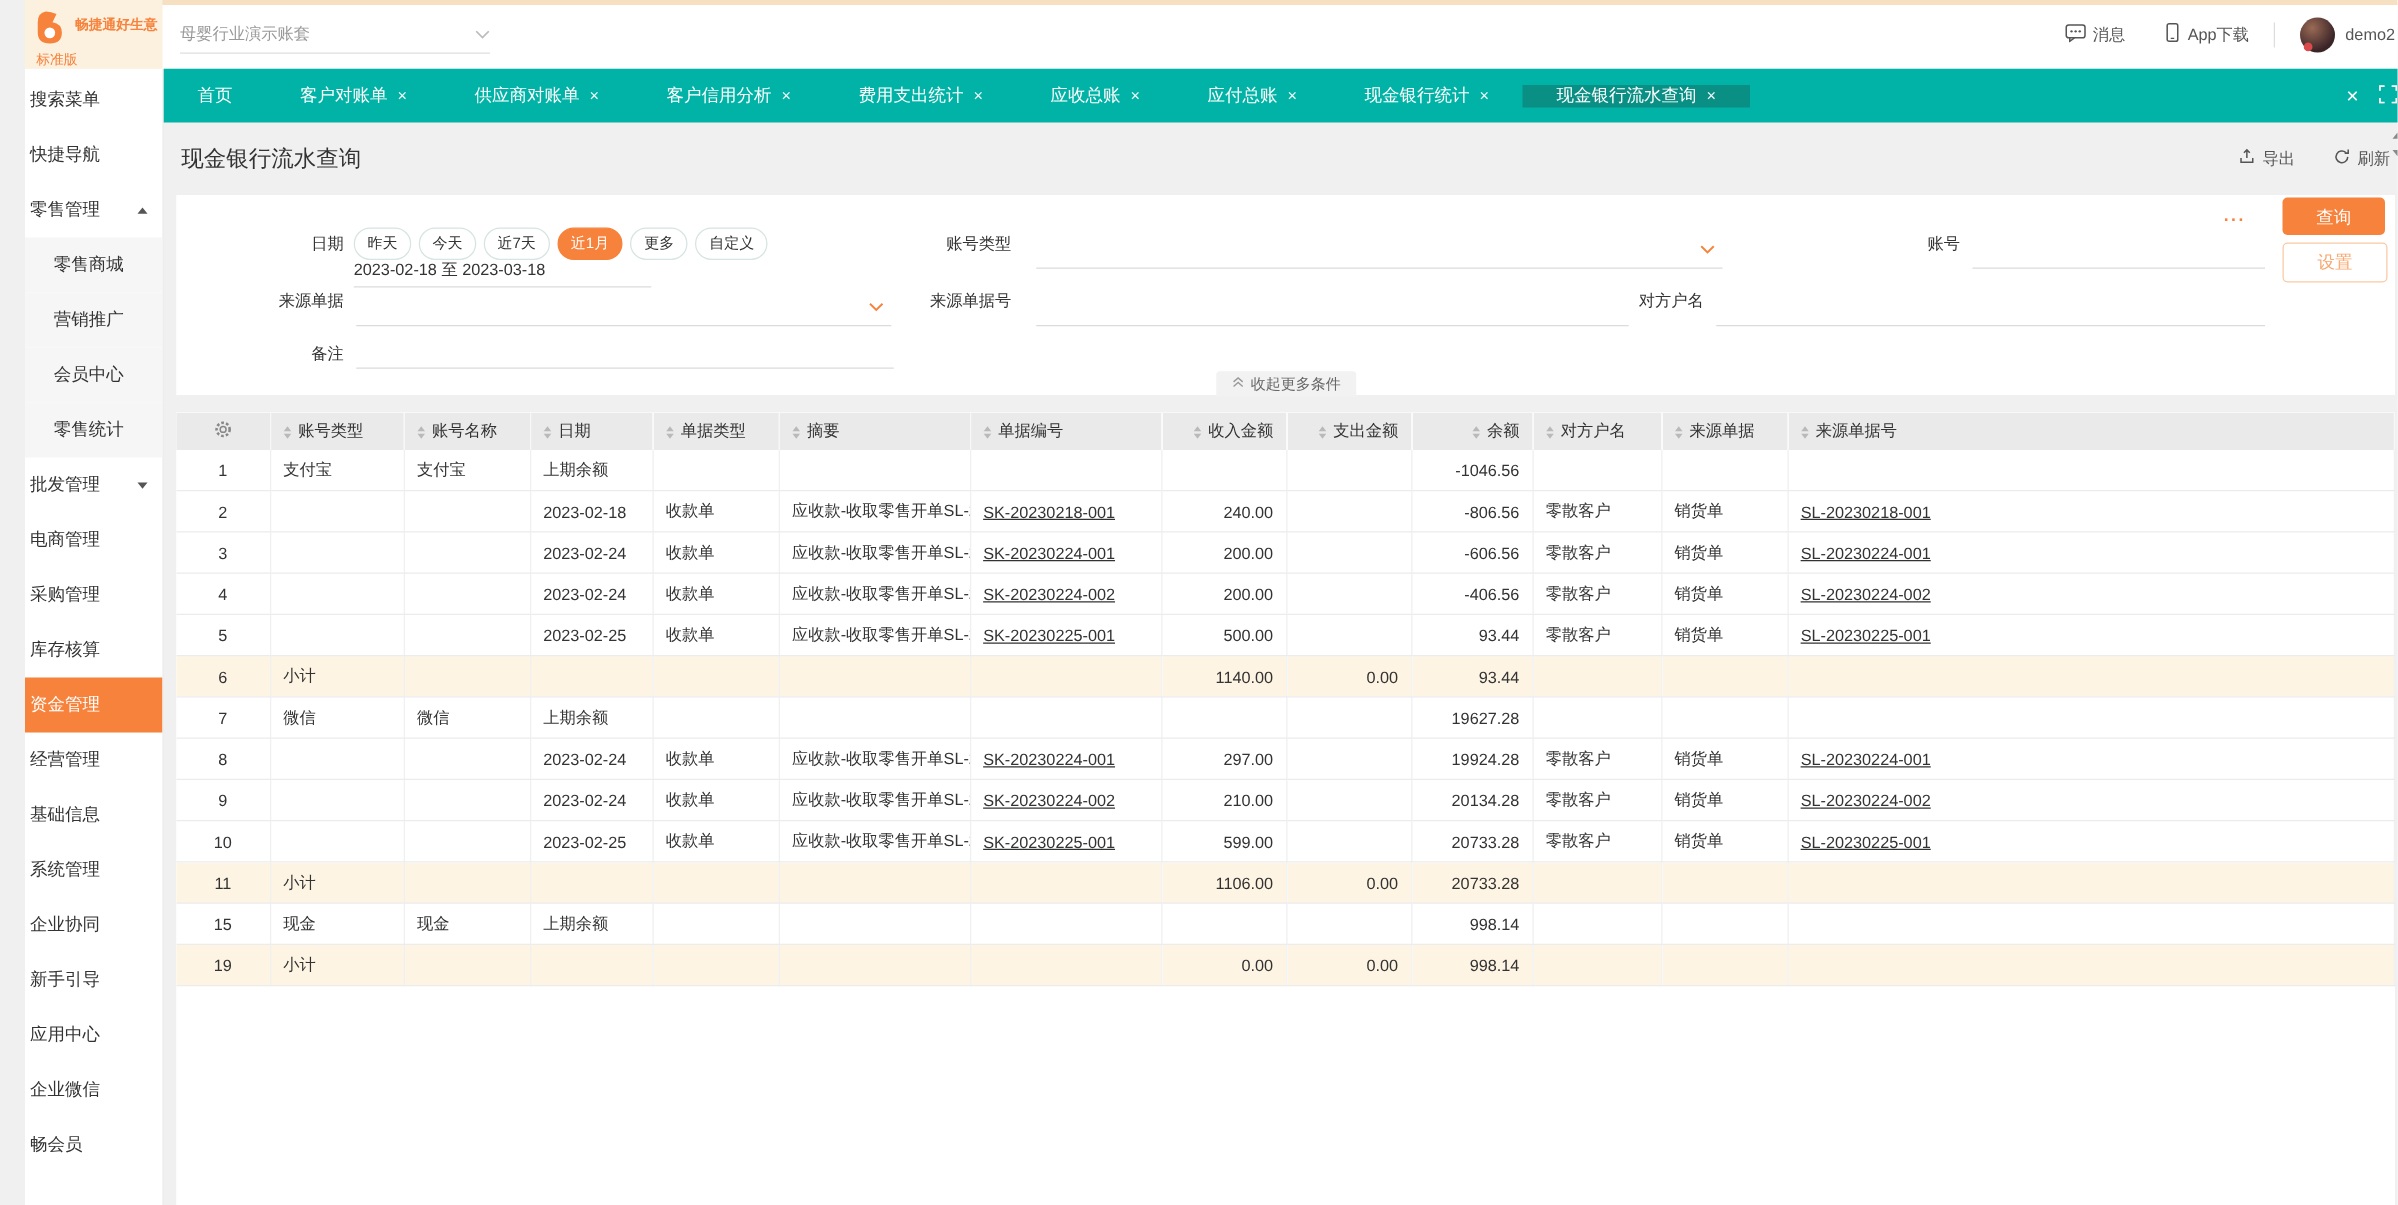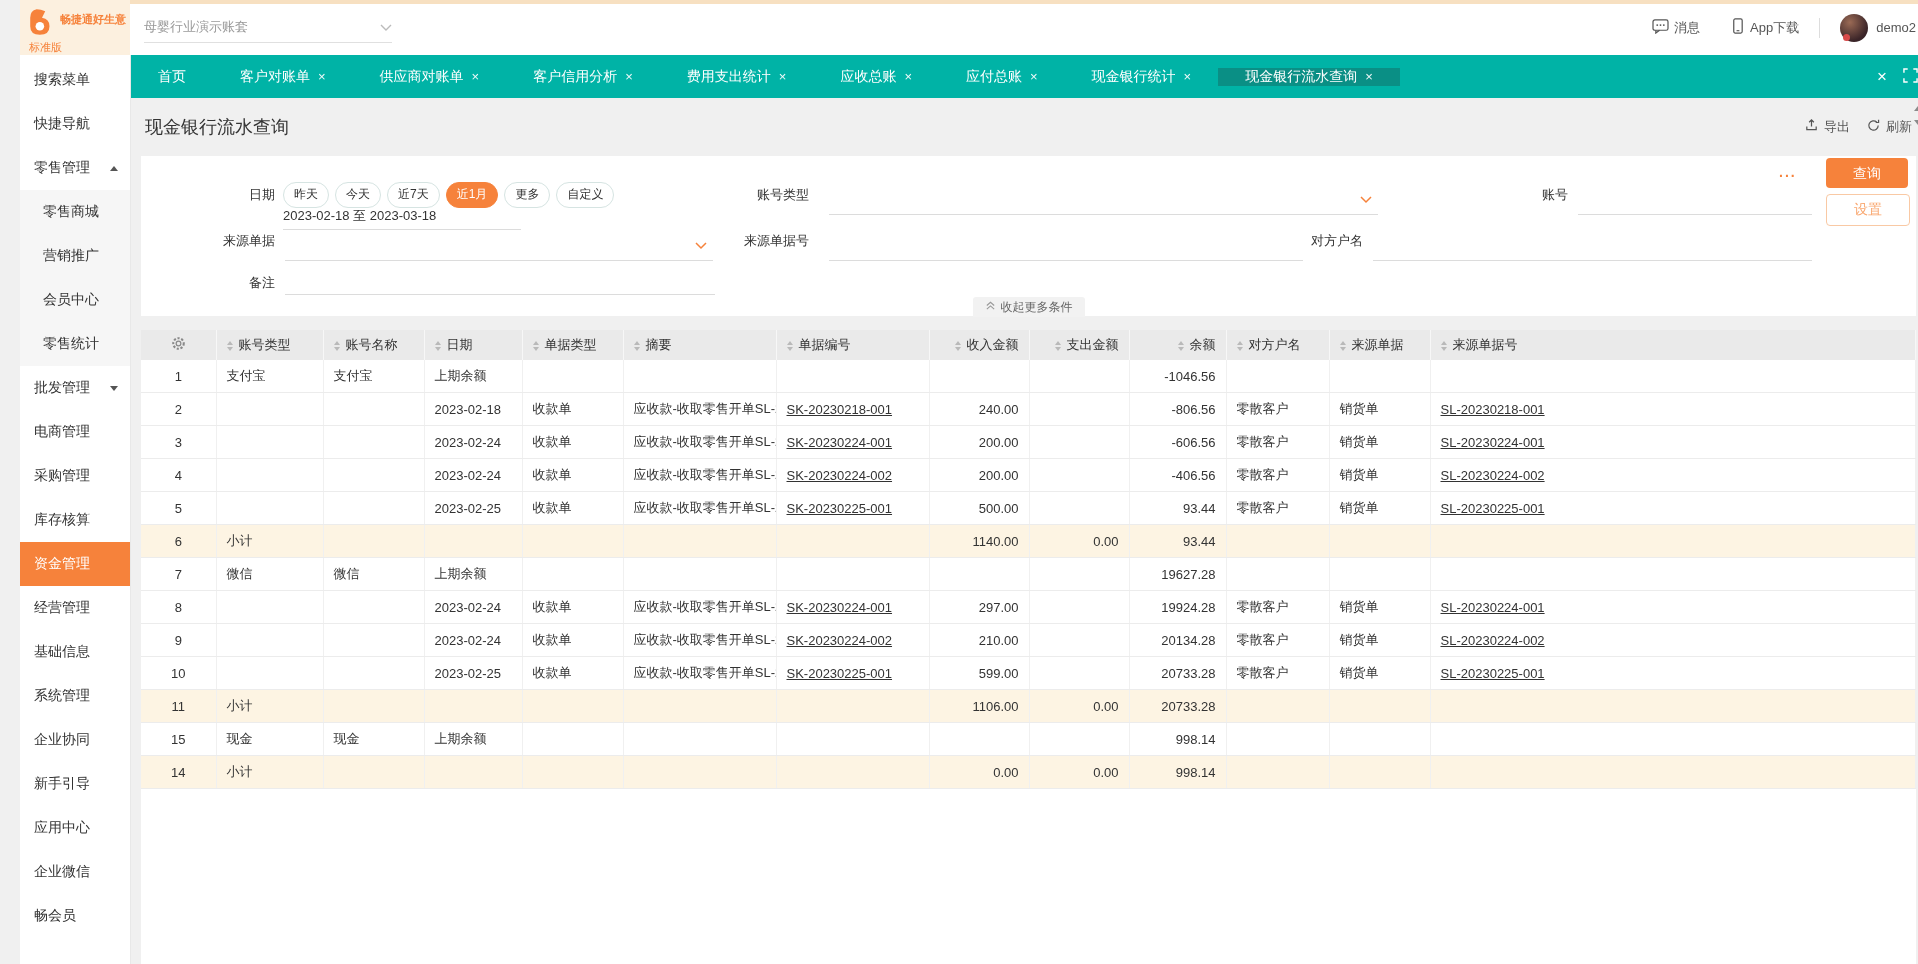--- a/index.html
+++ b/index.html
@@ -18,40 +18,40 @@
       display:flex;align-items:center;justify-content:space-between;height:30px;color:#999;font-size:13px;cursor:pointer;}
   .topbar-right{margin-left:auto;display:flex;align-items:center;padding-right:22px;color:#555;font-size:13px;}
   .top-item{display:flex;align-items:center;gap:5px;cursor:pointer;}
   .top-divider{width:1px;height:20px;background:#ddd;margin:0 20px;}
   .avatar{width:28px;height:28px;border-radius:50%;background:radial-gradient(circle at 35% 30%,#9a6a55,#3a2428 70%);position:relative;margin-right:8px;}
   .avatar::after{content:"";position:absolute;left:3px;bottom:1px;width:7px;height:7px;border-radius:50%;background:#d94a4a;}
 
   
   .main-row{flex:1;display:flex;min-height:0;}
   .sidebar{width:110px;flex:0 0 110px;background:#fff;border-right:1px solid #e8e8e8;padding-top:3px;overflow:hidden;}
-  .side-item{height:44px;display:flex;align-items:center;padding-left:14px;font-size:14px;color:#333;cursor:pointer;position:relative;}
+  .side-item{height:44px;display:flex;align-items:center;padding-left:4px;font-size:14px;color:#333;cursor:pointer;position:relative;}
   .side-item.sub{background:#f6f6f6;padding-left:23px;}
   .side-item.active{background:#f6823b;color:#fff;}
   .side-item .tri{position:absolute;right:12px;}
 
   .content{flex:1;display:flex;flex-direction:column;min-width:0;}
 
   
   .tabbar{height:43px;flex:0 0 43px;background:#00b3a6;display:flex;align-items:center;color:#fff;font-size:14px;position:relative;}
   .tab{display:flex;align-items:center;padding:0 27px;cursor:pointer;white-space:nowrap;}
   .tab.active{background:#0a8f85;}
   .tab .close-x{margin-left:8px;font-size:13px;opacity:.95;}
   .tabbar-icons{position:absolute;right:20px;top:0;height:43px;display:flex;align-items:center;gap:16px;}
   .tabbar-icons .bigx{font-size:17px;line-height:1;cursor:pointer;}
 
   
   .page{flex:1;display:flex;flex-direction:column;background:#f0f0f0;min-height:0;}
   .title-row{height:58px;flex:0 0 58px;display:flex;align-items:center;padding:0 26px 0 14px;}
   .page-title{font-size:18px;color:#333;}
-  .title-actions{margin-left:auto;display:flex;align-items:center;gap:16px;color:#555;}
+  .title-actions{margin-left:auto;display:flex;align-items:center;gap:30px;color:#555;}
   .action-link{display:flex;align-items:center;gap:5px;cursor:pointer;}
 
   .filter-panel{margin:0 22px 0 10px;background:#fff;position:relative;height:160px;flex:0 0 160px;}
   .fl{position:absolute;text-align:right;color:#333;font-size:13px;}
   .funder{border:none;outline:none;background:transparent;border-bottom:1px solid #dcdcdc;font-size:13px;color:#333;
           font-family:"Liberation Sans","DejaVu Sans",sans-serif;}
   .fwrap{position:absolute;}
   .fwrap .chev{position:absolute;right:2px;bottom:8px;}
   .presets{position:absolute;display:flex;gap:6px;}
   .pill{height:24px;line-height:22px;padding:0 10px;border:1px solid #d6e4e2;border-radius:13px;font-size:12px;color:#333;cursor:pointer;background:#fff;white-space:nowrap;}
@@ -600,21 +600,21 @@
                   <td></td>
                   <td></td>
                   <td class="ar"></td>
                   <td class="ar"></td>
                   <td class="ar">998.14</td>
                   <td></td>
                   <td></td>
                   <td></td>
                 </tr>
                 <tr class="subtotal">
-                  <td class="num">14</td>
+                  <td class="num">19</td>
                   <td>小计</td>
                   <td></td>
                   <td></td>
                   <td></td>
                   <td></td>
                   <td></td>
                   <td class="ar">0.00</td>
                   <td class="ar">0.00</td>
                   <td class="ar">998.14</td>
                   <td></td>

